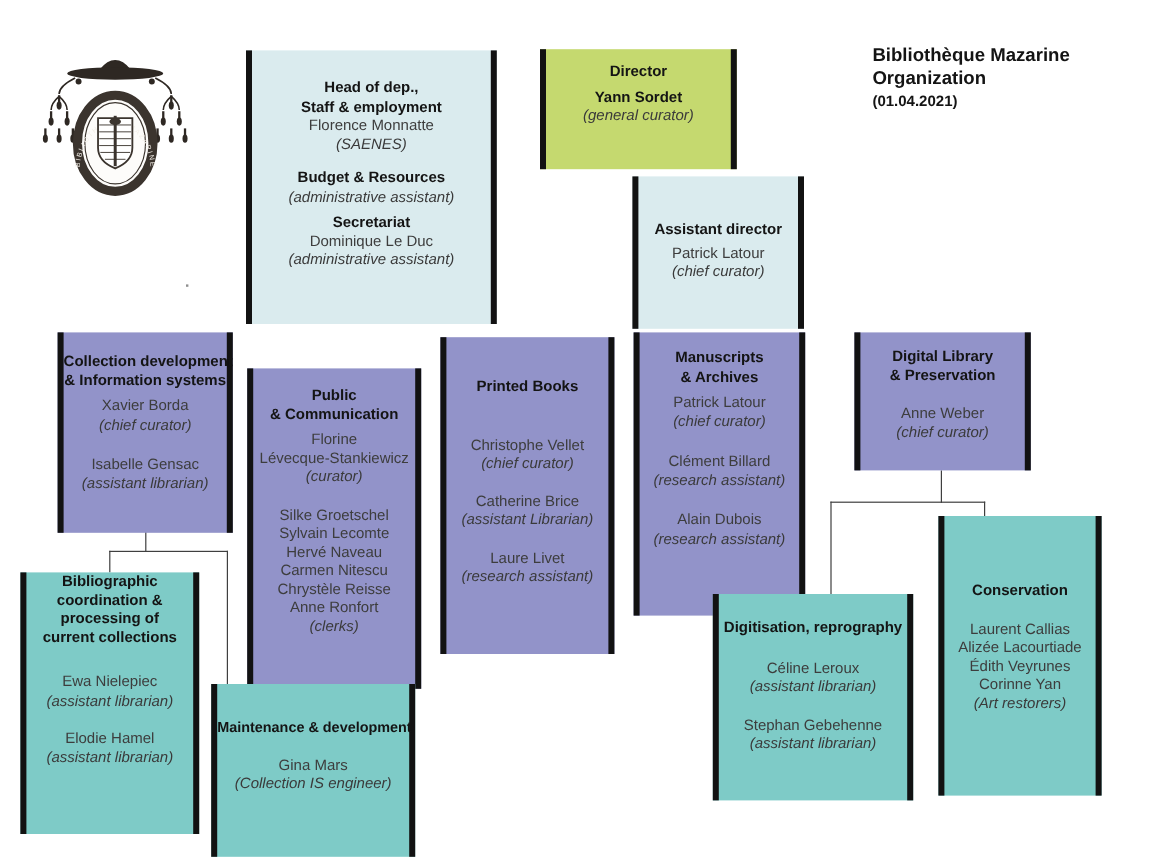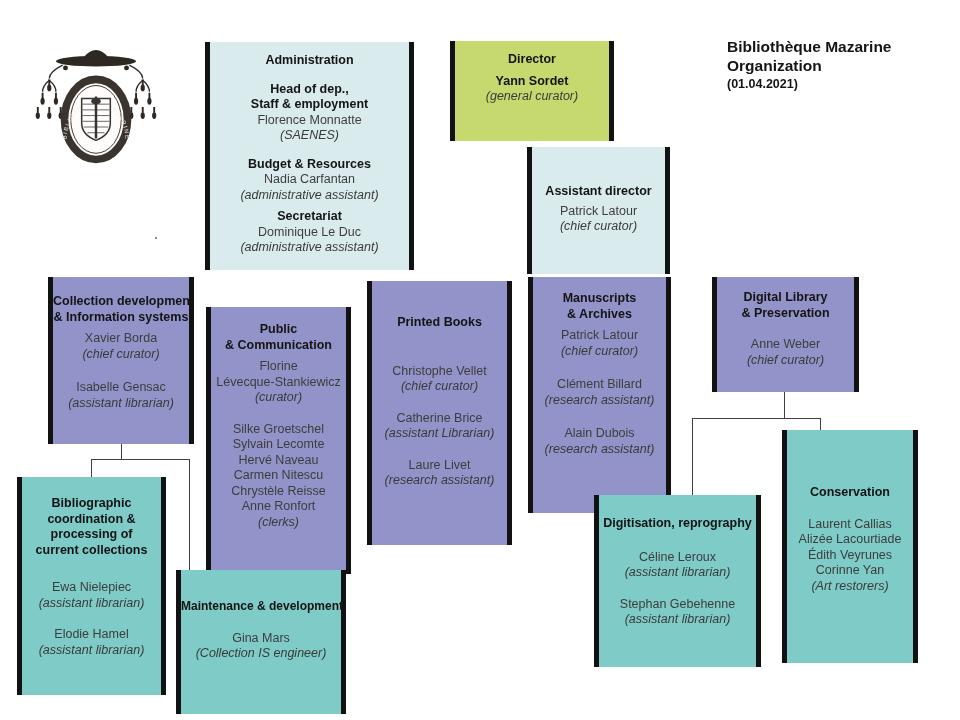--- a/index.html
+++ b/index.html
@@ -132,29 +132,27 @@
   <div class="cline" style="left:784px;top:392px;width:1px;height:27px;"></div>
   <div class="cline" style="left:692px;top:418px;width:129px;height:1px;"></div>
   <div class="cline" style="left:692px;top:418px;width:1px;height:78px;"></div>
   <div class="cline" style="left:820px;top:418px;width:1px;height:14px;"></div>
 
   <div class="speck" style="left:155px;top:237px;"></div>
   <div class="speck" style="left:652px;top:252px;"></div>
   <div class="speck" style="left:470px;top:293px;"></div>
 
   <div class="box c-blue" style="left:205px;top:42px;width:209px;height:228px;padding-top:11px;">
-    <div class="ln b">Administration</div>
     <div class="sp14"></div>
     <div class="ln b">Head of dep.,</div>
     <div class="ln b">Staff &amp; employment</div>
     <div class="ln">Florence Monnatte</div>
     <div class="ln i">(SAENES)</div>
     <div class="sp14"></div>
     <div class="ln b">Budget &amp; Resources</div>
-    <div class="ln">Nadia Carfantan</div>
     <div class="ln i">(administrative assistant)</div>
     <div class="sp6"></div>
     <div class="ln b">Secretariat</div>
     <div class="ln">Dominique Le Duc</div>
     <div class="ln i">(administrative assistant)</div>
   </div>
 
   <div class="box c-green" style="left:450px;top:41px;width:164px;height:100px;padding-top:11px;">
     <div class="ln b">Director</div>
     <div class="sp6"></div>
@@ -225,21 +223,21 @@
   </div>
 
   <div class="box c-purple" style="left:712px;top:277px;width:147px;height:115px;padding-top:13px;">
     <div class="ln b">Digital Library</div>
     <div class="ln b">&amp; Preservation</div>
     <div class="sp16"></div>
     <div class="ln">Anne Weber</div>
     <div class="ln i">(chief curator)</div>
   </div>
 
-  <div class="box c-teal" style="left:17px;top:477px;width:149px;height:218px;padding-top:19px;">
+  <div class="box c-teal" style="left:17px;top:477px;width:149px;height:218px;">
     <div class="ln b">Bibliographic</div>
     <div class="ln b">coordination &amp;</div>
     <div class="ln b">processing of</div>
     <div class="ln b nw">current collections</div>
     <div class="sp22"></div>
     <div class="ln">Ewa Nielepiec</div>
     <div class="ln i">(assistant librarian)</div>
     <div class="sp16"></div>
     <div class="ln">Elodie Hamel</div>
     <div class="ln i">(assistant librarian)</div>

